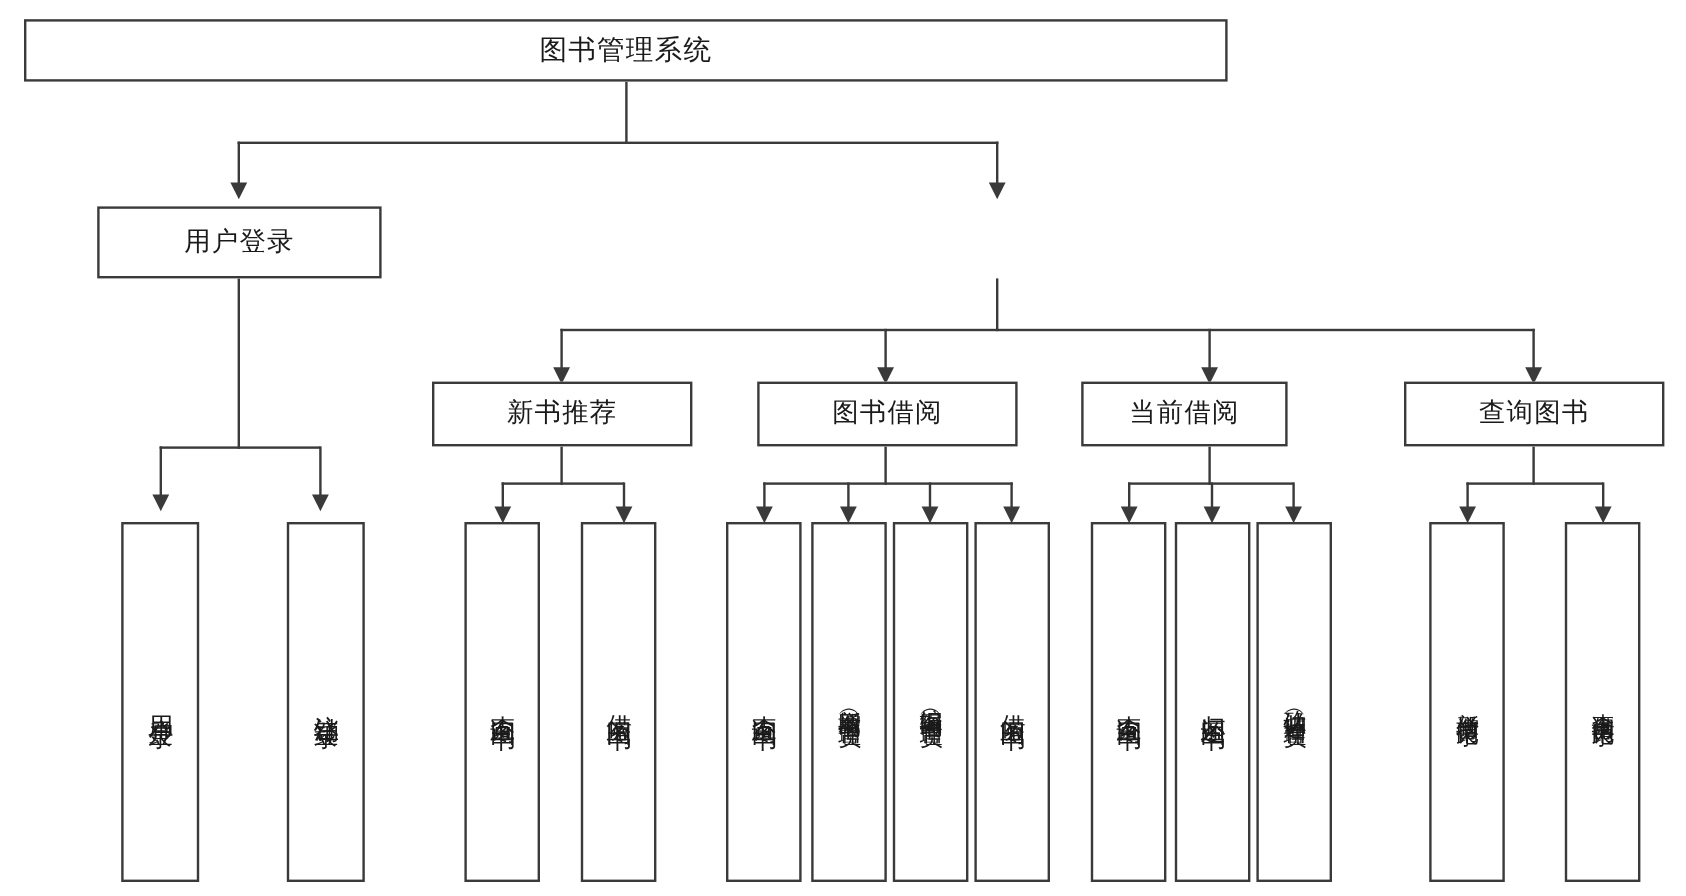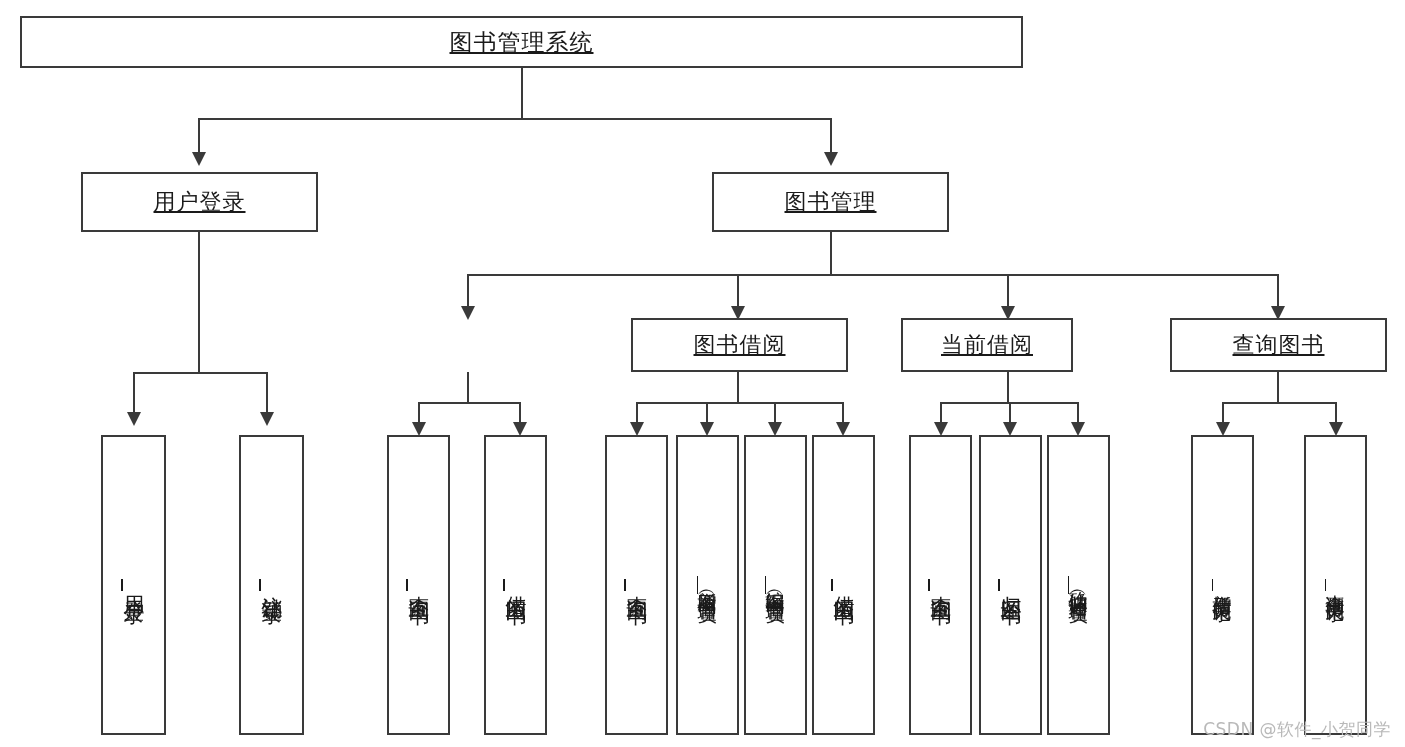--- a/index.html
+++ b/index.html
@@ -26,21 +26,20 @@
     display: flex;
     align-items: center;
     justify-content: center;
     color: #1a1a1a;
     z-index: 3;
   }
   .node-label {
     display: block;
     text-align: center;
     line-height: 1.15;
-    text-decoration: underline;
   }
   
   .node.horiz .node-label {
     font-size: 22px;
     letter-spacing: 1px;
     white-space: nowrap;
   }
   .node.root .node-label {
     font-size: 23px;
   }
@@ -109,42 +108,42 @@
 
   <div class="edge v" style="left:198px; top:118px; width:2px; height:36px;"></div>
   <div class="arrow" style="left:192px; top:152px;"></div>
   <div class="edge v" style="left:830px; top:118px; width:2px; height:36px;"></div>
   <div class="arrow" style="left:824px; top:152px;"></div>
 
   <div class="node horiz" style="left:81px; top:172px; width:237px; height:60px;">
     <span class="node-label">用户登录</span>
   </div>
 
-  <div class="node horiz" style="left:712px; top:172px; width:237px; height:60px;">
-    <span class="node-label">图书管理</span>
-  </div>
 
   <div class="edge v" style="left:198px; top:232px; width:2px; height:142px;"></div>
   <div class="edge h" style="left:133px; top:372px; width:134px; height:2px;"></div>
   <div class="edge v" style="left:133px; top:372px; width:2px; height:42px;"></div>
   <div class="arrow" style="left:127px; top:412px;"></div>
   <div class="edge v" style="left:266px; top:372px; width:2px; height:42px;"></div>
   <div class="arrow" style="left:260px; top:412px;"></div>
 
   <div class="edge v" style="left:830px; top:232px; width:2px; height:44px;"></div>
   <div class="edge h" style="left:467px; top:274px; width:812px; height:2px;"></div>
   <div class="edge v" style="left:467px; top:274px; width:2px; height:34px;"></div>
   <div class="arrow" style="left:461px; top:306px;"></div>
   <div class="edge v" style="left:737px; top:274px; width:2px; height:34px;"></div>
   <div class="arrow" style="left:731px; top:306px;"></div>
   <div class="edge v" style="left:1007px; top:274px; width:2px; height:34px;"></div>
   <div class="arrow" style="left:1001px; top:306px;"></div>
   <div class="edge v" style="left:1277px; top:274px; width:2px; height:34px;"></div>
   <div class="arrow" style="left:1271px; top:306px;"></div>
 
+  <div class="node horiz" style="left:360px; top:318px; width:217px; height:54px;">
+    <span class="node-label">新书推荐</span>
+  </div>
   <div class="node horiz" style="left:631px; top:318px; width:217px; height:54px;">
     <span class="node-label">图书借阅</span>
   </div>
   <div class="node horiz" style="left:901px; top:318px; width:172px; height:54px;">
     <span class="node-label">当前借阅</span>
   </div>
   <div class="node horiz" style="left:1170px; top:318px; width:217px; height:54px;">
     <span class="node-label">查询图书</span>
   </div>
 
@@ -219,15 +218,14 @@
     <span class="node-label">确认归还（管理员）</span>
   </div>
 
   <div class="node vert narrow" style="left:1191px; top:435px; width:63px; height:300px;">
     <span class="node-label">新增借阅记录</span>
   </div>
   <div class="node vert narrow" style="left:1304px; top:435px; width:63px; height:300px;">
     <span class="node-label">查询借阅记录</span>
   </div>
 
-  <div class="watermark">CSDN @软件_小贺同学</div>
 
 </div>
 
 </body></html>

